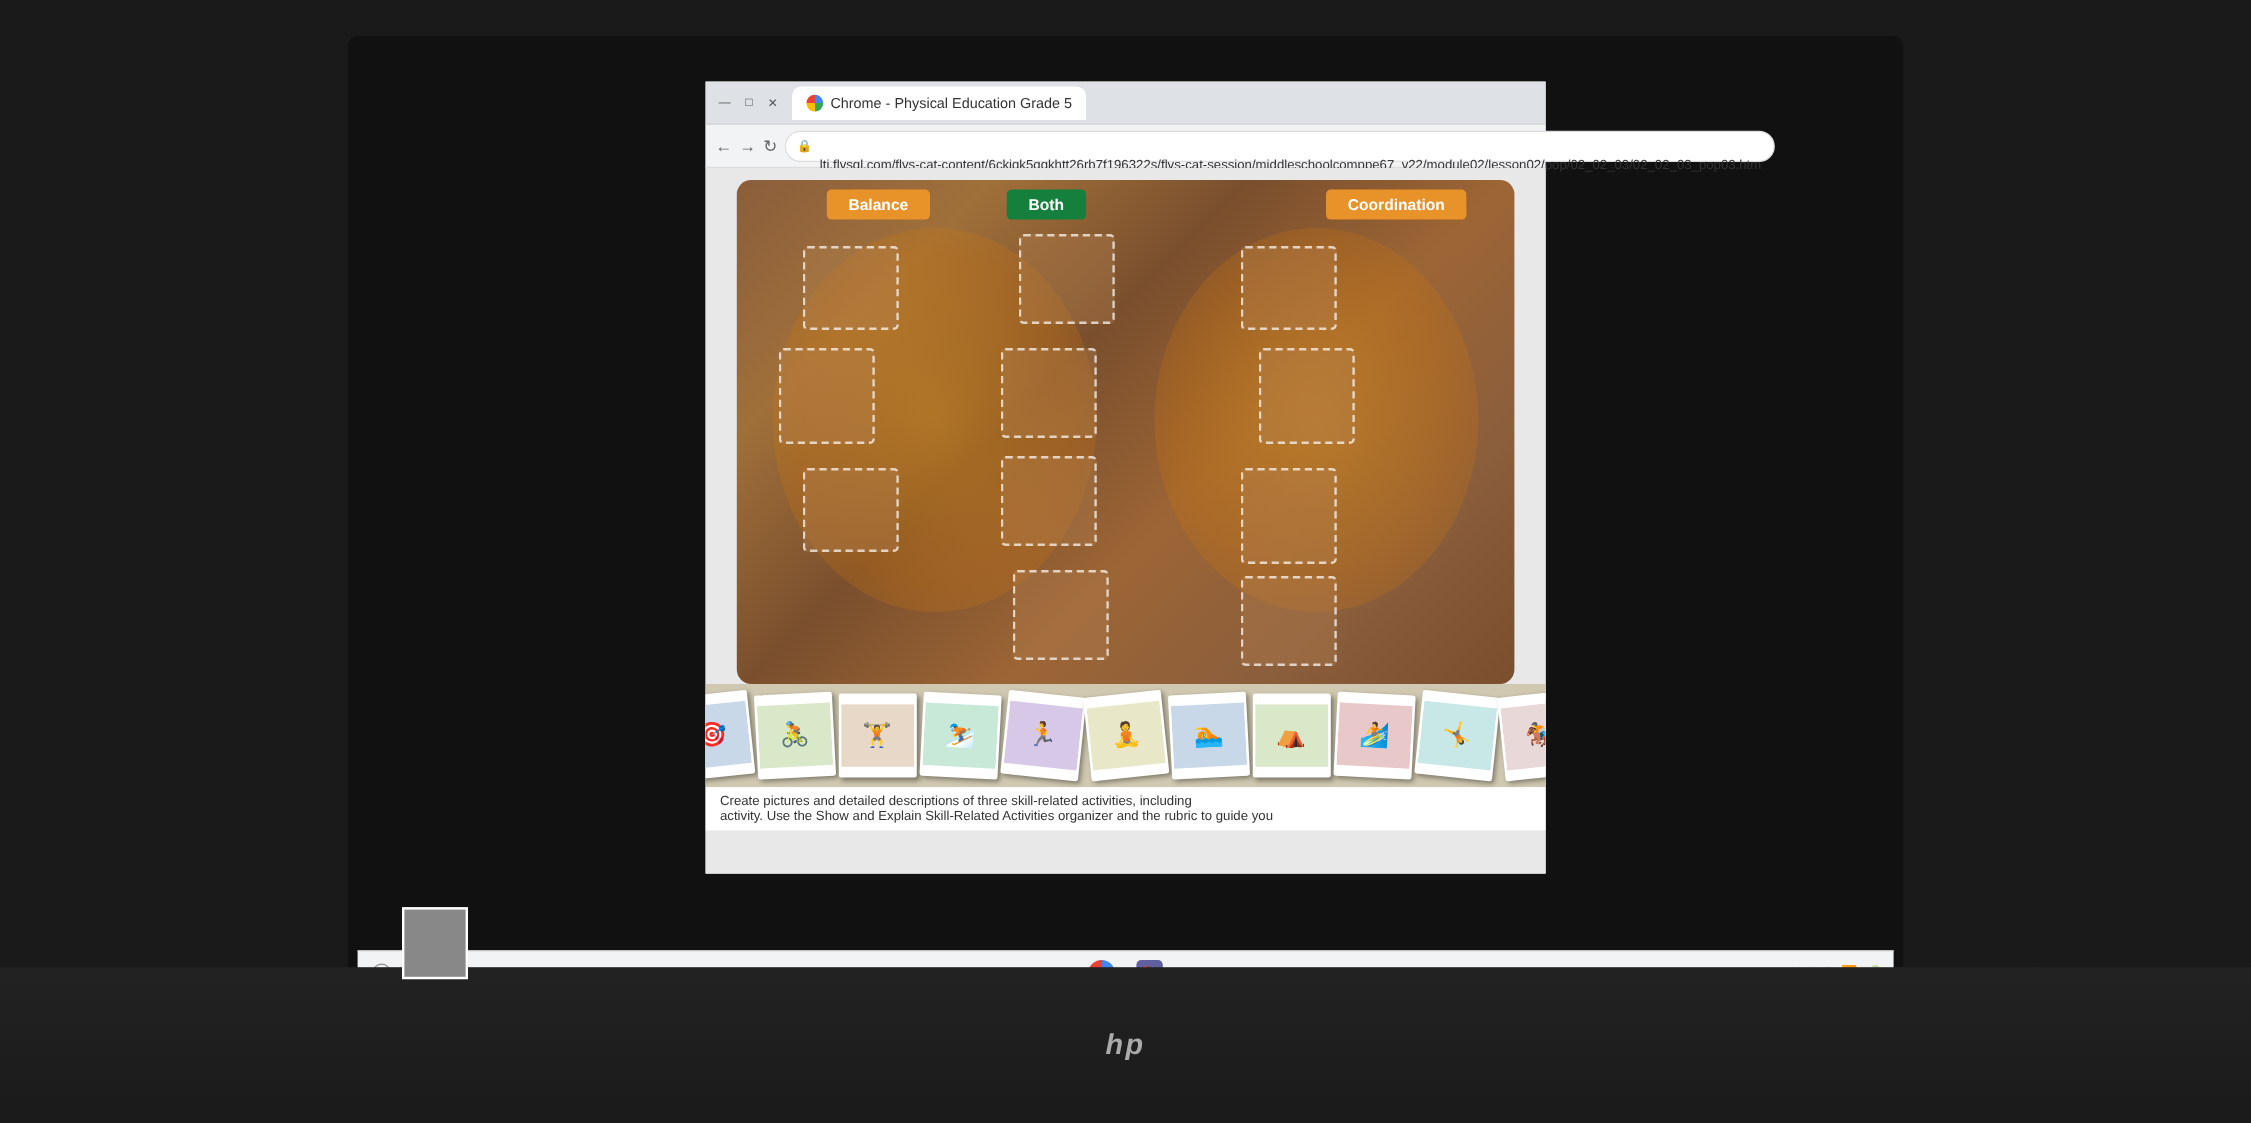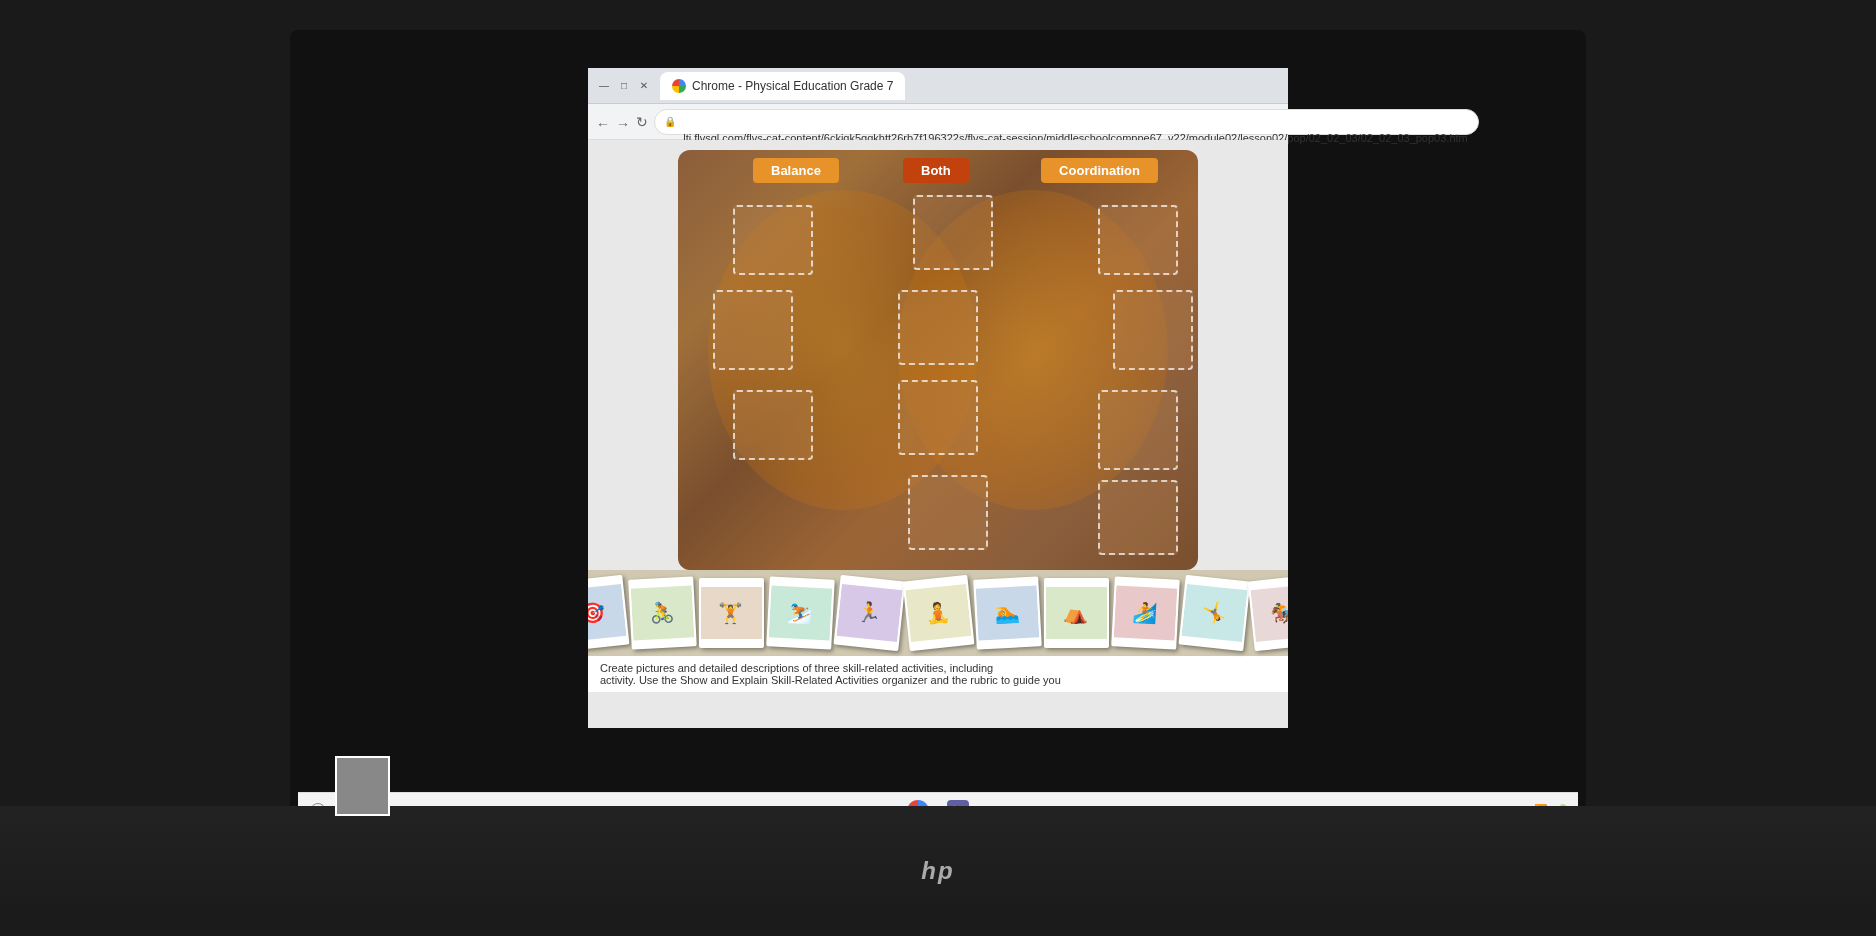--- a/index.html
+++ b/index.html
@@ -133,21 +133,21 @@
       flex-direction: column;
       align-items: center;
       justify-content: flex-start;
       overflow: hidden;
       position: relative;
     }
 
     
     .venn-container {
       position: relative;
-      width: 520px;
+      width: 648px;
       height: 420px;
       margin: 10px auto 0;
     }
 
     
     .venn-bg {
       position: absolute;
       top: 0; left: 0; right: 0; bottom: 0;
       background: linear-gradient(135deg, #8B5E3C 0%, #a0703a 20%, #7a4f2d 40%, #9c6535 60%, #8B5E3C 80%, #7a4f2d 100%);
       border-radius: 12px;
@@ -185,21 +185,21 @@
       color: #fff;
       top: 8px;
     }
 
     .cat-balance {
       background: #e8922a;
       left: 75px;
     }
 
     .cat-both {
-      background: #c2410c;
+      background: #15803d;
       left: 225px;
     }
 
     .cat-coordination {
       background: #e8922a;
       right: 40px;
     }
 
     
     .card-slot {
@@ -368,21 +368,21 @@
     <div class="browser-window">
 
       <div class="chrome-titlebar">
         <div class="window-controls">
           <div class="win-btn">—</div>
           <div class="win-btn">□</div>
           <div class="win-btn">✕</div>
         </div>
         <div class="chrome-tab">
           <div class="chrome-icon"></div>
-          <span>Chrome - Physical Education Grade 7</span>
+          <span>Chrome - Physical Education Grade 5</span>
         </div>
       </div>
 
       <div class="url-bar-row">
         <div class="nav-btn">←</div>
         <div class="nav-btn">→</div>
         <div class="nav-btn">↻</div>
         <div class="url-bar">
           <span class="url-lock">🔒</span>
           <span class="url-text">lti.flvsgl.com/flvs-cat-content/6ckjgk5qgkhtt26rb7f196322s/flvs-cat-session/middleschoolcomppe67_v22/module02/lesson02/pop/02_02_03/02_02_03_pop03.htm</span>

